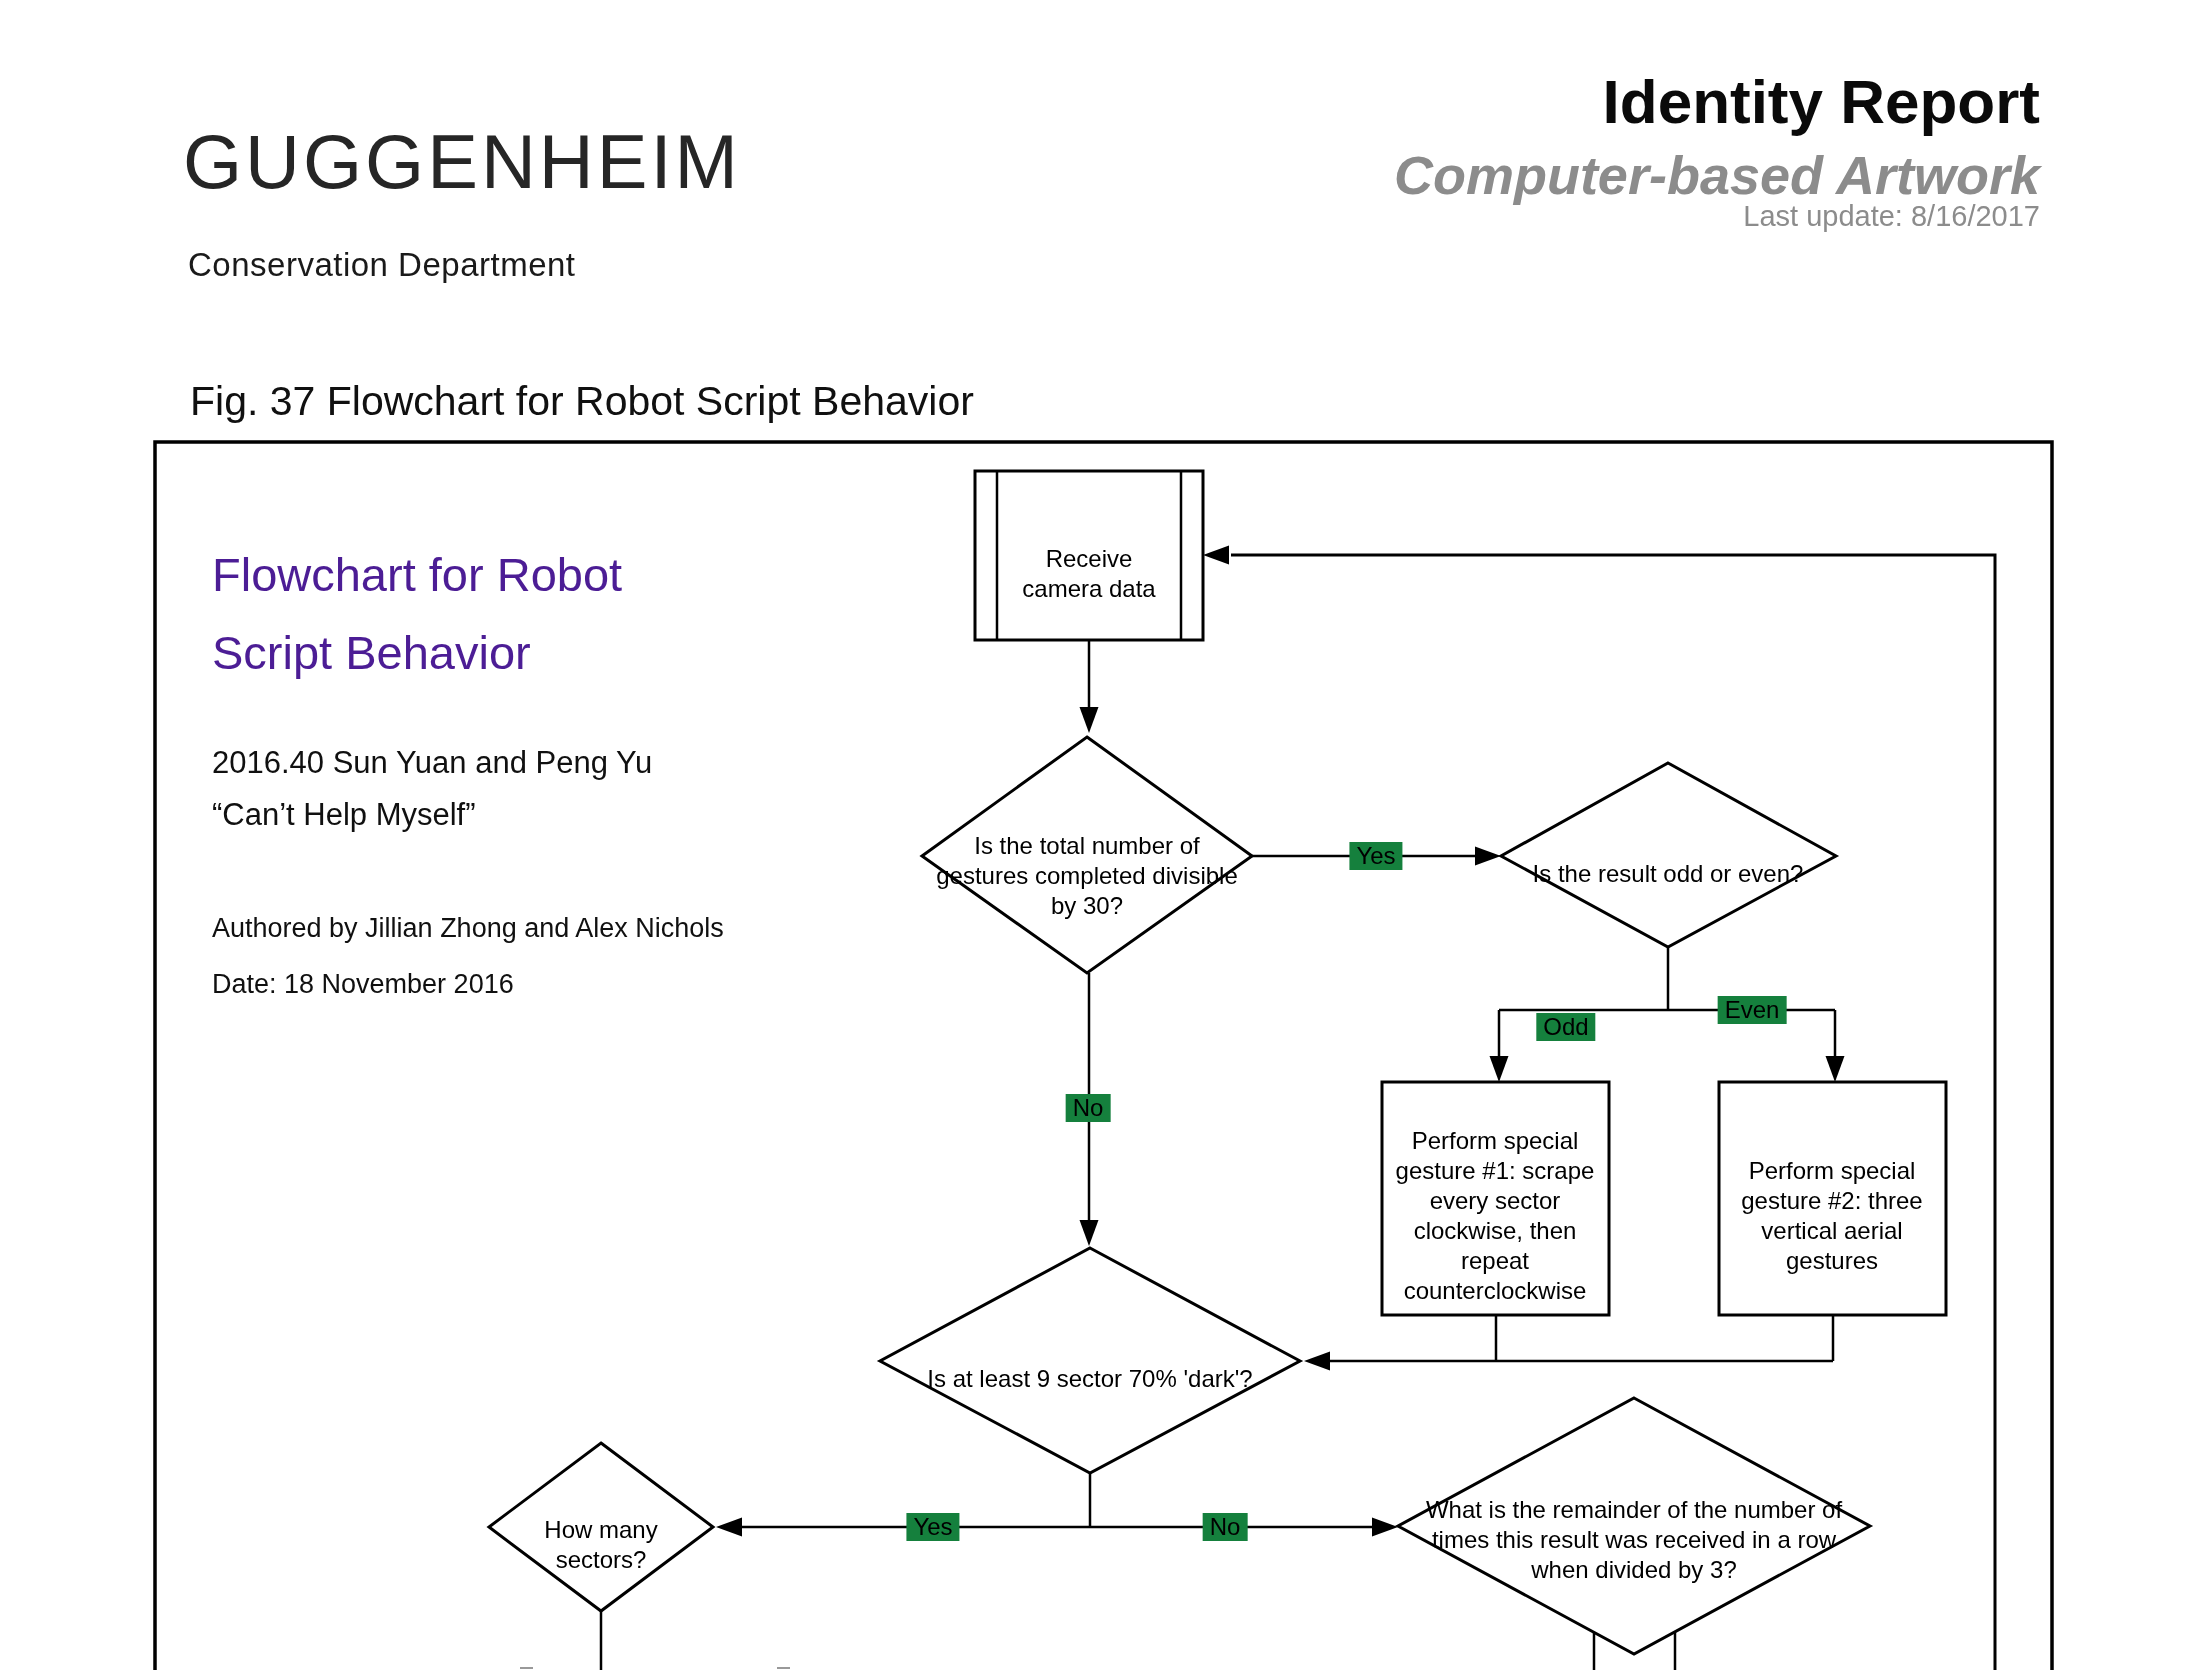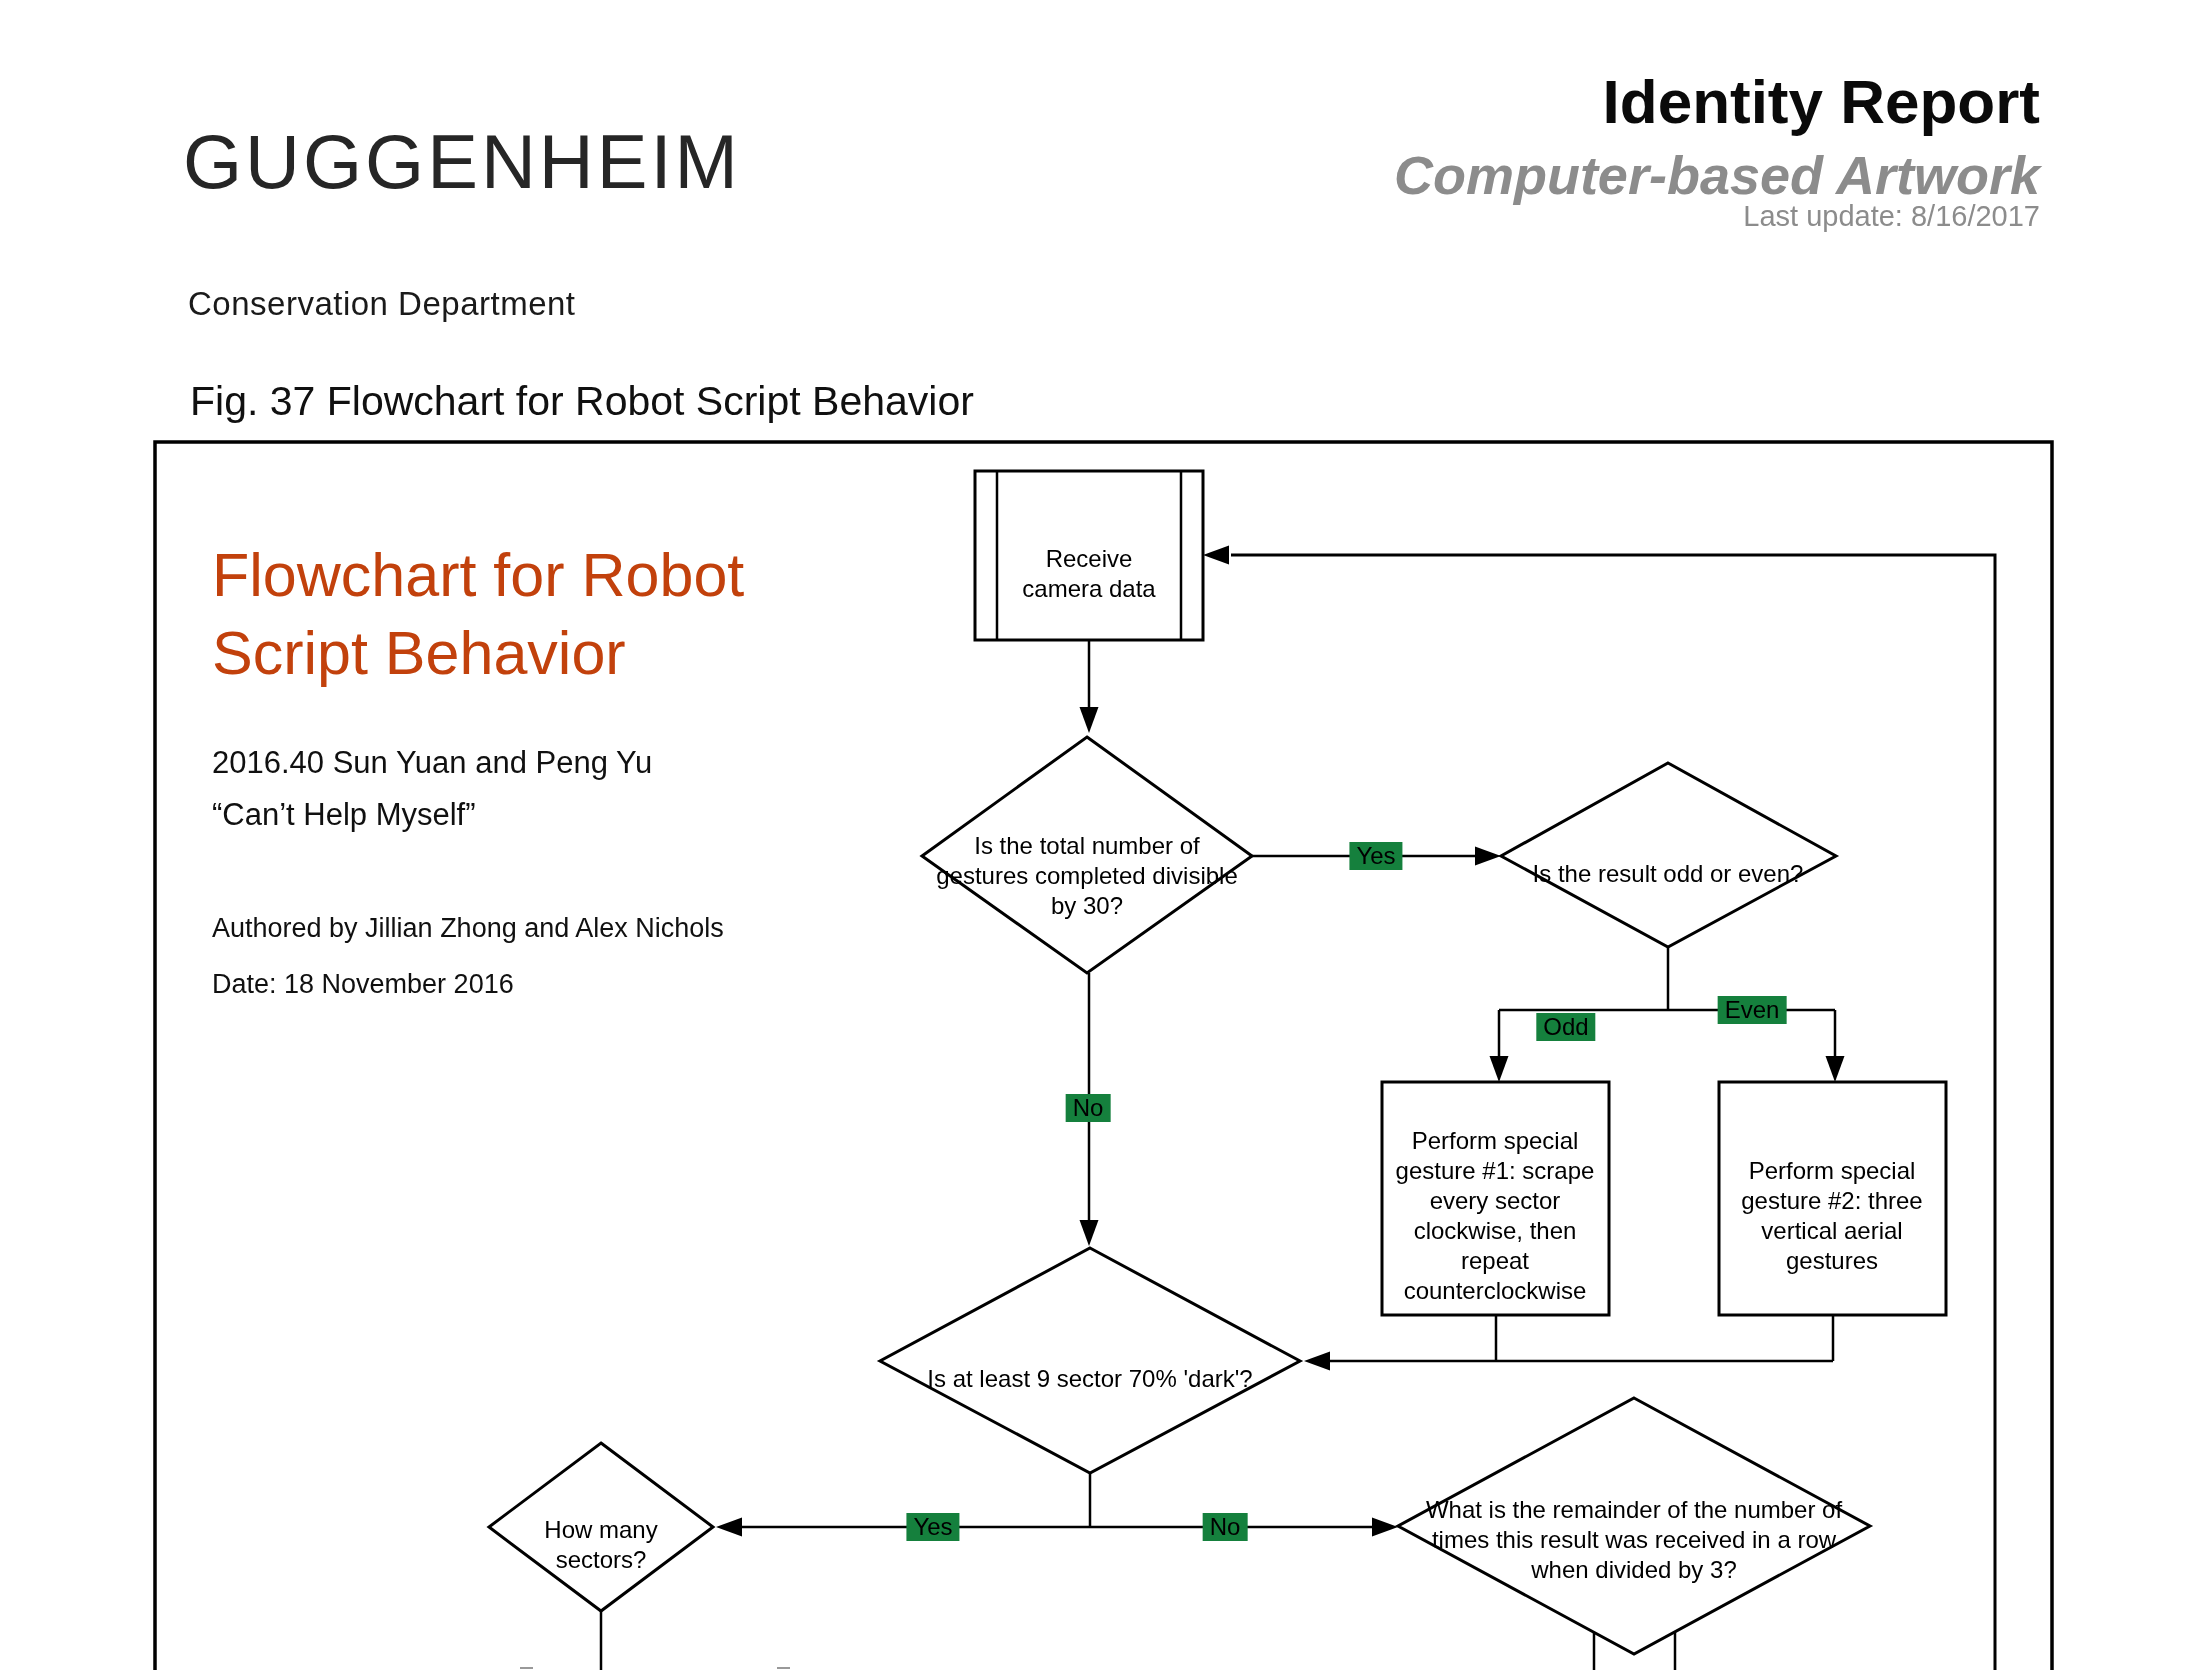--- a/index.html
+++ b/index.html
@@ -17,30 +17,29 @@
   
   .logo{
     left:183px;top:118px;
     font-size:76px;font-weight:400;letter-spacing:3px;
     color:#262626;
   }
   .dept{
     left:188px;top:246px;
     font-size:33px;font-weight:400;letter-spacing:0.5px;
     color:#1a1a1a;
-    margin-top:39px;
   }
   .hdr-right{right:162px;text-align:right;}
   .report-title{top:66px;font-size:62px;font-weight:700;color:#0a0a0a;}
   .report-subtitle{top:144px;font-size:54px;font-weight:700;font-style:italic;color:#8c8c8c;}
   .last-update{top:200px;font-size:29px;color:#8c8c8c;}
 
   
   .fig-caption{left:190px;top:378px;font-size:41px;color:#101010;}
-  .fig-title{left:212px;top:536px;font-size:61px;line-height:78px;color:#c2410c;}
+  .fig-title{left:212px;top:536px;font-size:47px;line-height:78px;color:#4c1d95;}
   .fig-meta1{left:212px;top:737px;font-size:31px;line-height:52px;color:#101010;}
   .fig-meta2{left:212px;top:900px;font-size:27px;line-height:56px;color:#101010;}
 
   
   .node-text{
     font-size:24px;line-height:30px;text-align:center;color:#000000;margin-top:18px;
   }
   .edge-label{
     font-size:24px;line-height:26px;color:#000000;
     background:#15803d;padding:1px 7px;

